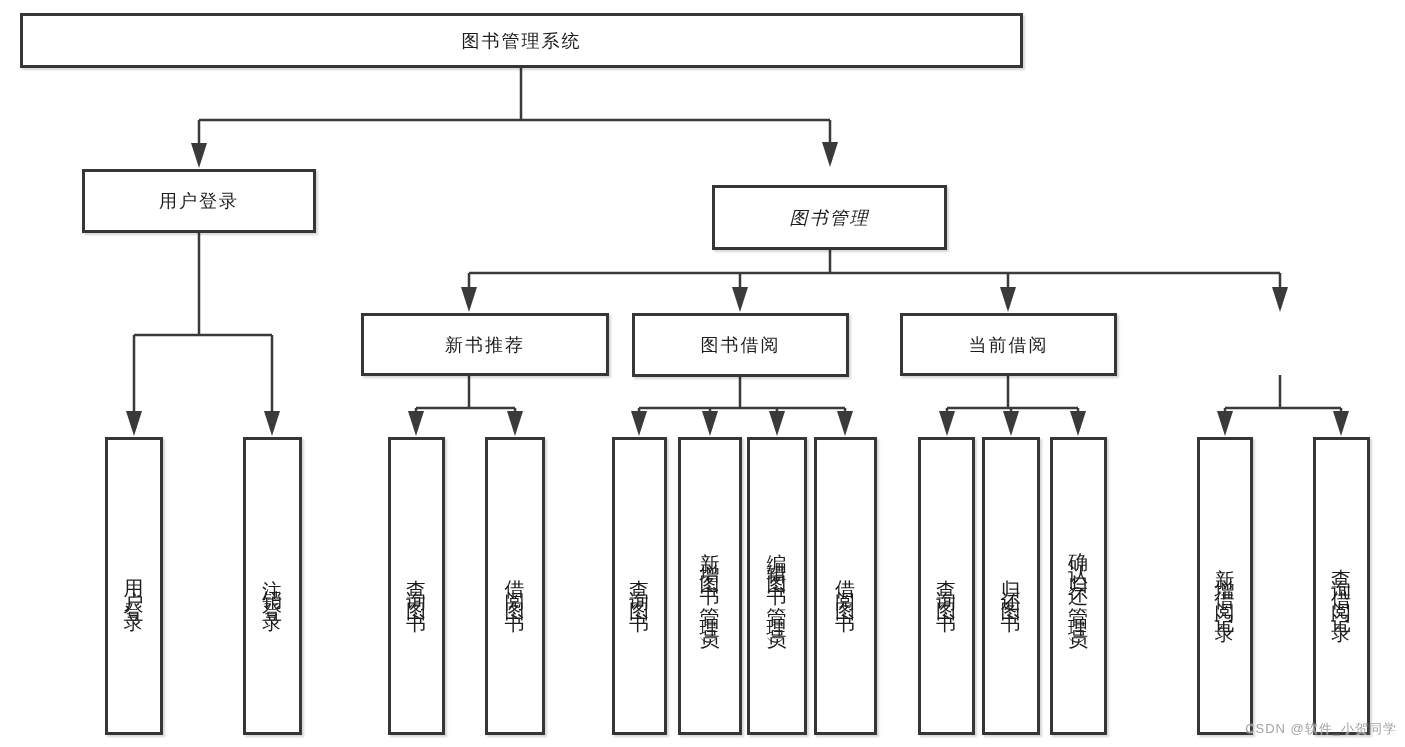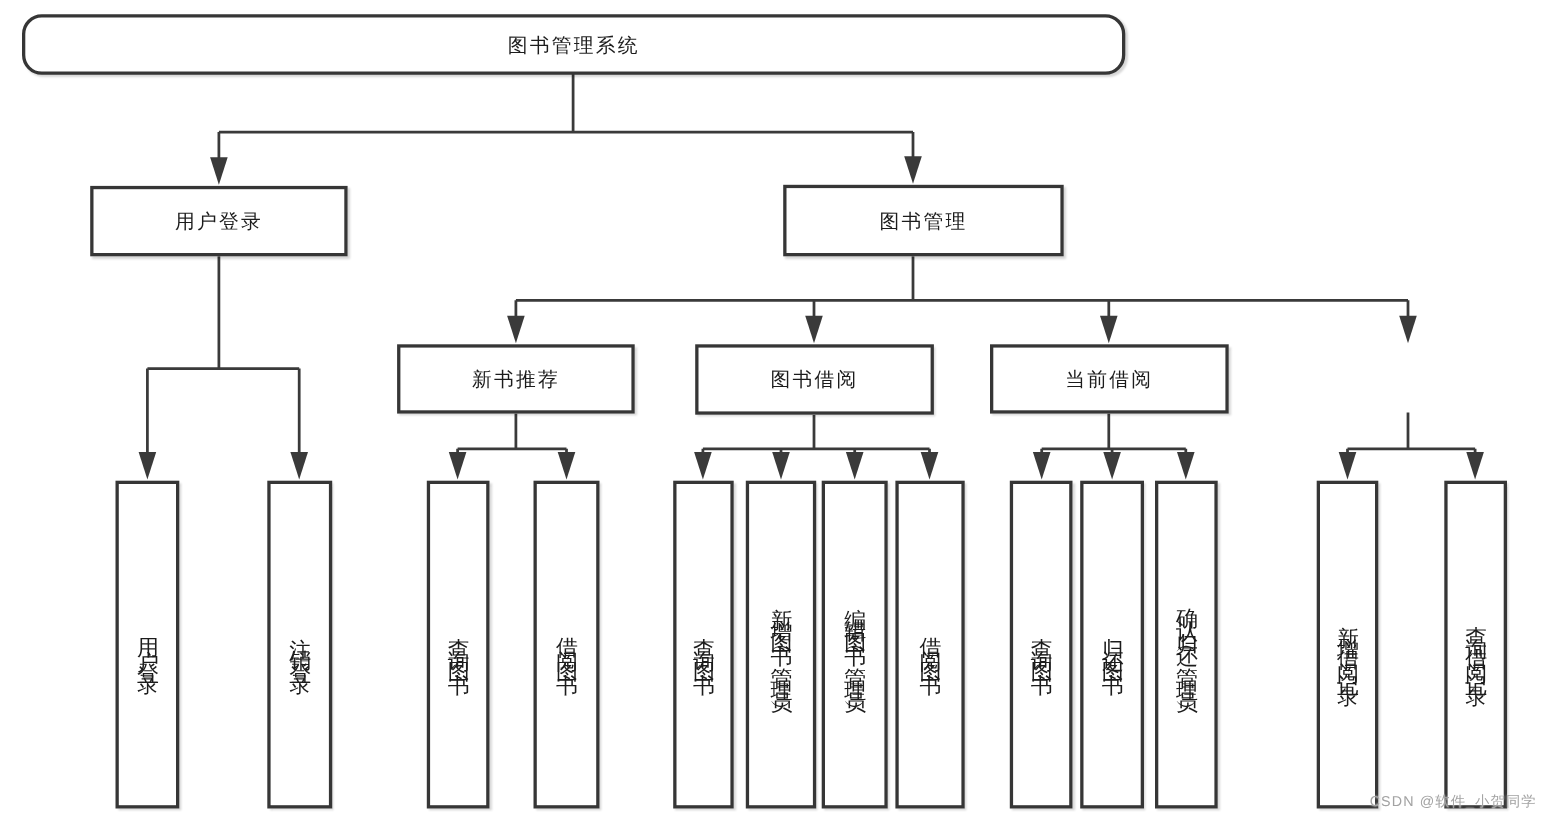--- a/index.html
+++ b/index.html
@@ -18,26 +18,26 @@
     font-size:18px;color:#1c1c1c;letter-spacing:2px;
     box-shadow:2px 2px 2px rgba(0,0,0,0.16);
     z-index:2;white-space:nowrap;
   }
   .v-node{
     writing-mode:vertical-rl;text-orientation:mixed;
     font-size:20px;letter-spacing:11px;white-space:normal;
     line-height:1;
   }
   
-  .n-root{left:20px;top:13px;width:1003px;height:55px;border-radius:18px;}
+  .n-root{left:20px;top:13px;width:1003px;height:55px;}
   
   .n-l2-0{left:82px;top:169px;width:234px;height:64px;}
-  .n-l2-1{left:712px;top:168px;width:255px;height:65px;}
+  .n-l2-1{left:712px;top:185px;width:235px;height:65px;font-style:italic;}
   
-  .n-l3-0{left:361px;top:313px;width:216px;height:63px;text-align:center;}
+  .n-l3-0{left:361px;top:313px;width:248px;height:63px;text-align:center;}
   .n-l3-1{left:632px;top:313px;width:217px;height:64px;}
   .n-l3-2{left:900px;top:313px;width:217px;height:63px;}
   .n-l3-3{left:1172px;top:313px;width:216px;height:63px;}
   
   .leaf{top:437px;height:298px;}
   .n-leaf-0{left:105px;width:58px;}
   .n-leaf-1{left:243px;width:59px;}
   .n-leaf-2{left:388px;width:57px;}
   .n-leaf-3{left:485px;width:60px;}
   .n-leaf-4{left:612px;width:55px;}

